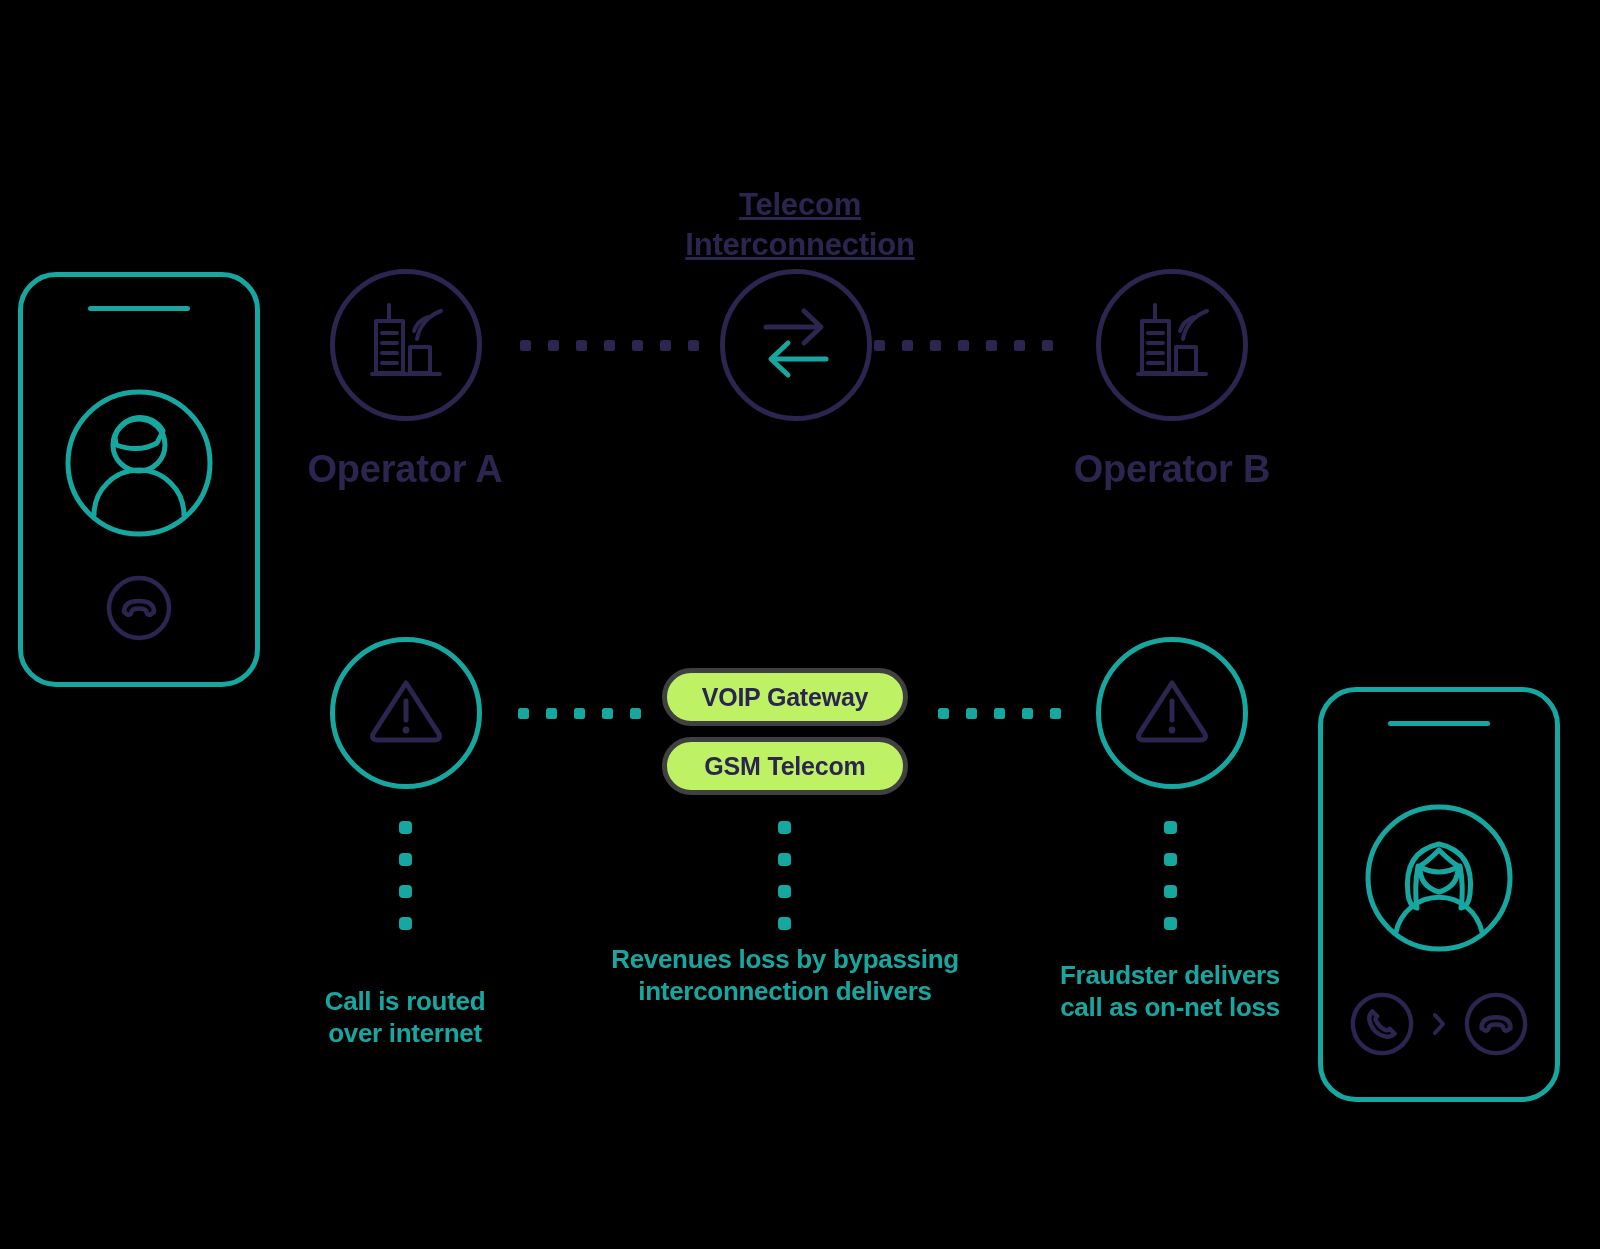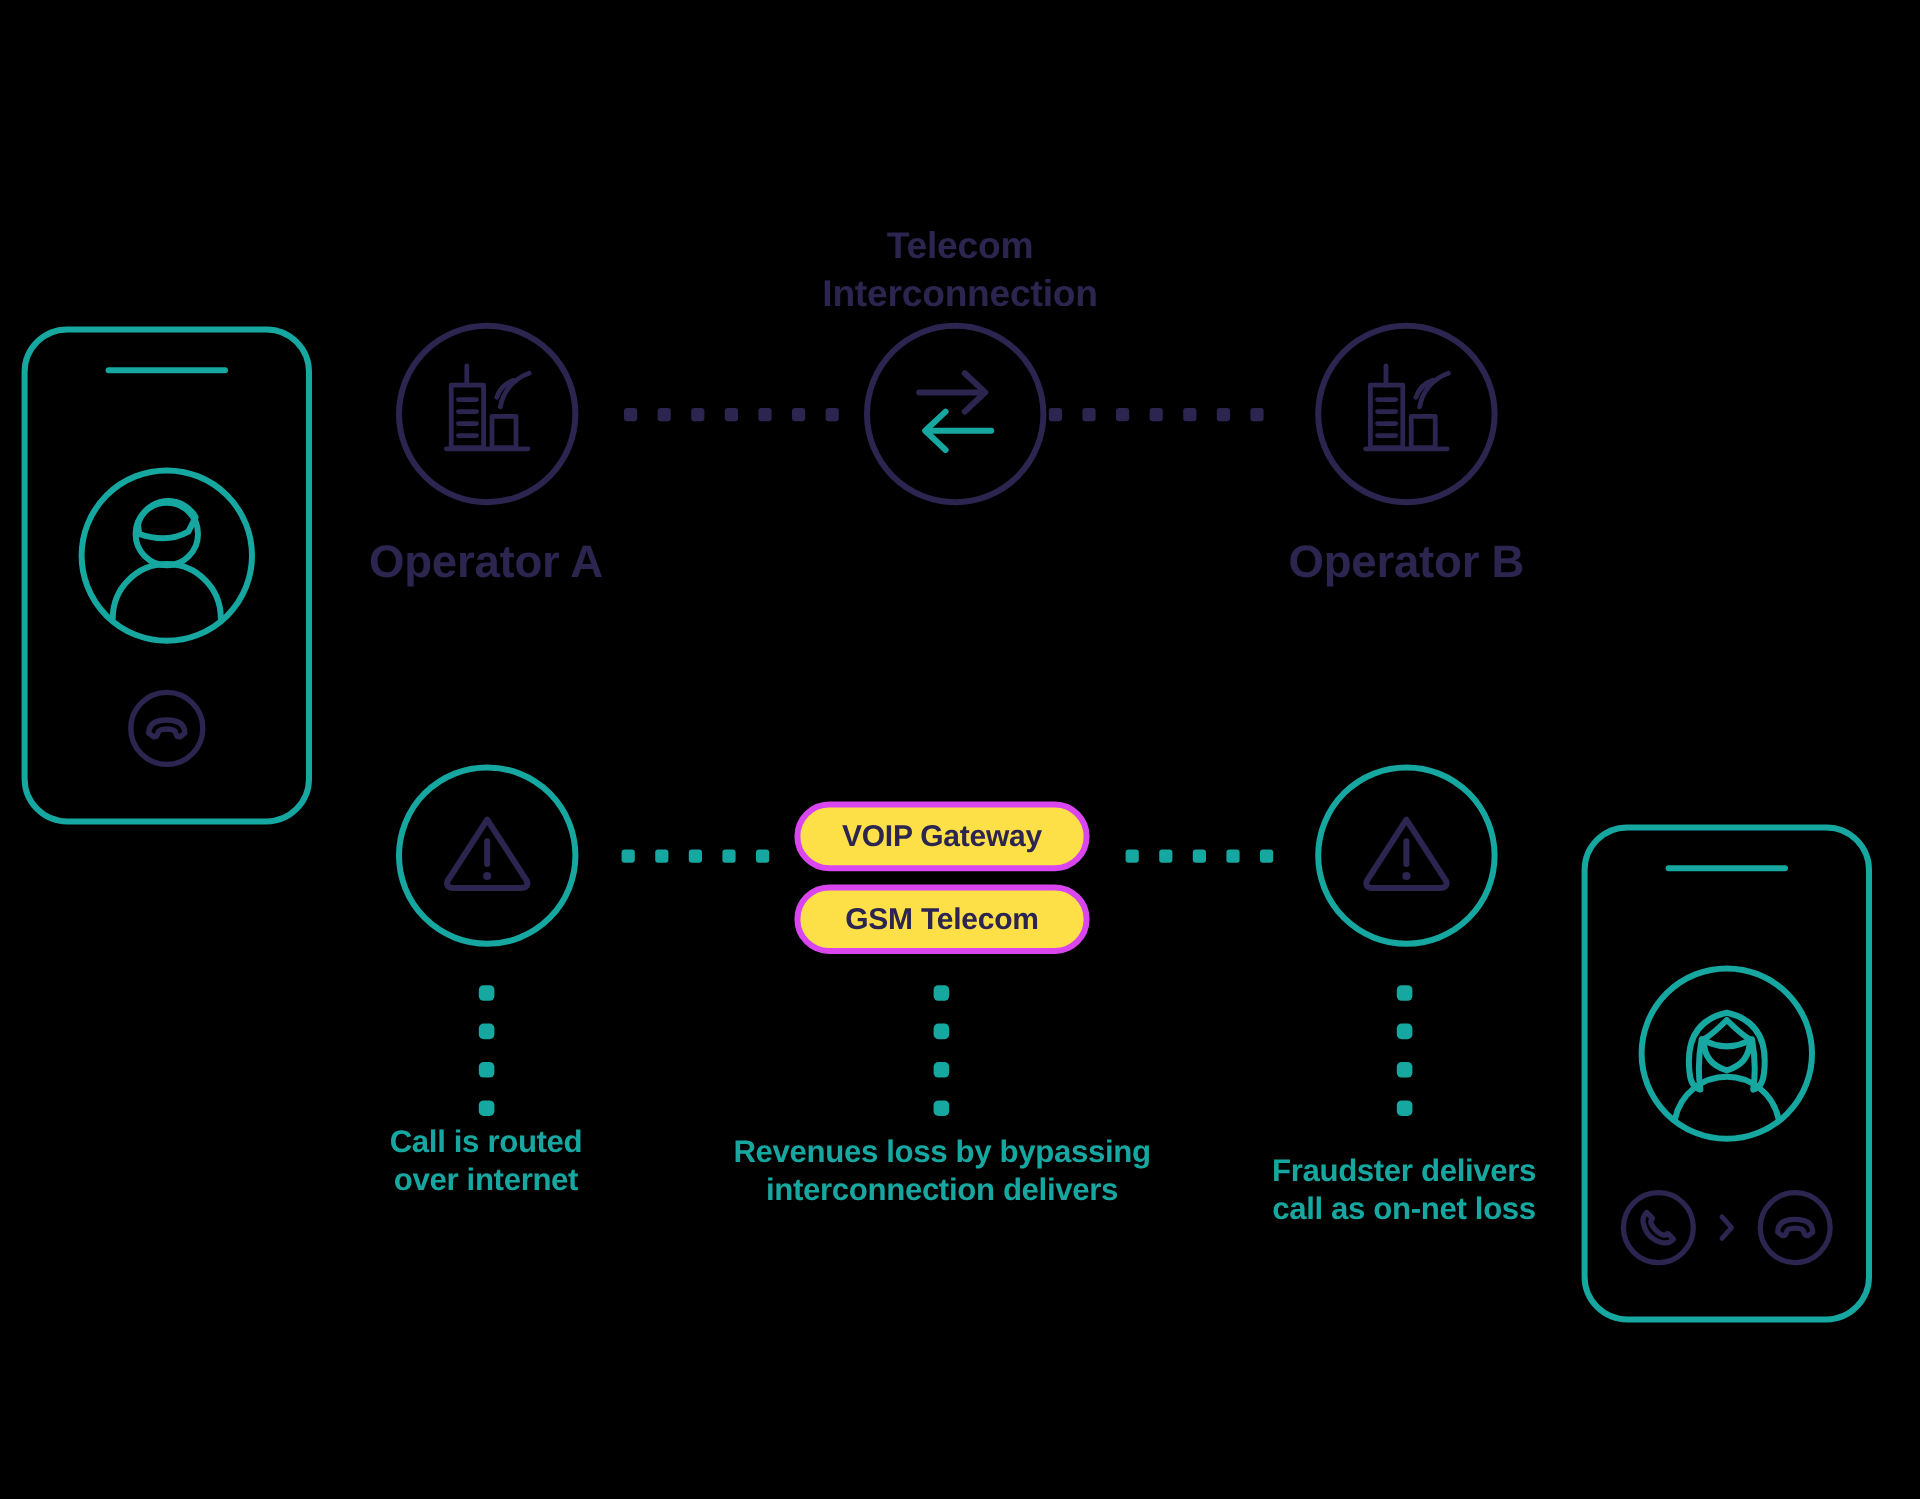--- a/index.html
+++ b/index.html
@@ -26,20 +26,21 @@
   #diagram-title {
     left: 560px;
     top: 185px;
     width: 480px;
     text-align: center;
     color: #2b2550;
     font-size: 31px;
     font-weight: bold;
     line-height: 1.28;
     letter-spacing: -0.2px;
+    text-decoration: underline;
   }
   #diagram-title .t-line { display: block; }
 
   
   .node-label {
     color: #2b2550;
     font-size: 38px;
     font-weight: bold;
     text-align: center;
     letter-spacing: -0.2px;
@@ -92,34 +93,34 @@
     left: 0;
     width: 100%;
     display: flex;
     align-items: center;
     justify-content: center;
     gap: 16px;
   }
 
   
   .gw-pill {
-    border: 5px solid #d946ef;
+    border: 5px solid #404040;
     border-radius: 34px;
     box-sizing: border-box;
     height: 58px;
     display: flex;
     align-items: center;
     justify-content: center;
     padding: 0 28px;
     color: #2b2550;
     font-size: 25px;
     font-weight: bold;
     letter-spacing: -0.2px;
     white-space: nowrap;
-    background: #fde047;
+    background: #bef264;
   }
   #voip-gateway-pill { left: 662px; top: 668px; width: 246px; }
   #gsm-gateway-pill  { left: 662px; top: 737px; width: 246px; }
 
   
   .dots-h {
     display: flex;
     align-items: center;
     gap: 17px;
     height: 12px;
@@ -150,21 +151,21 @@
   
   .caption {
     color: #17a7a1;
     font-size: 26px;
     font-weight: bold;
     text-align: center;
     line-height: 1.22;
     letter-spacing: -0.3px;
   }
   .caption .c-line { display: block; }
-  #caption-internet    { left: 265px; top: 936px; width: 280px; text-align: center; }
+  #caption-internet    { left: 265px; top: 986px; width: 280px; text-align: center; }
   #caption-revenue     { left: 575px; top: 944px; width: 420px; }
   #caption-fraudster   { left: 1025px; top: 960px; width: 290px; }
 </style>
 </head>
 <body>
 
 <div class="stage">
 
   <div class="abs" id="diagram-title">
     <span class="t-line">Telecom</span>

